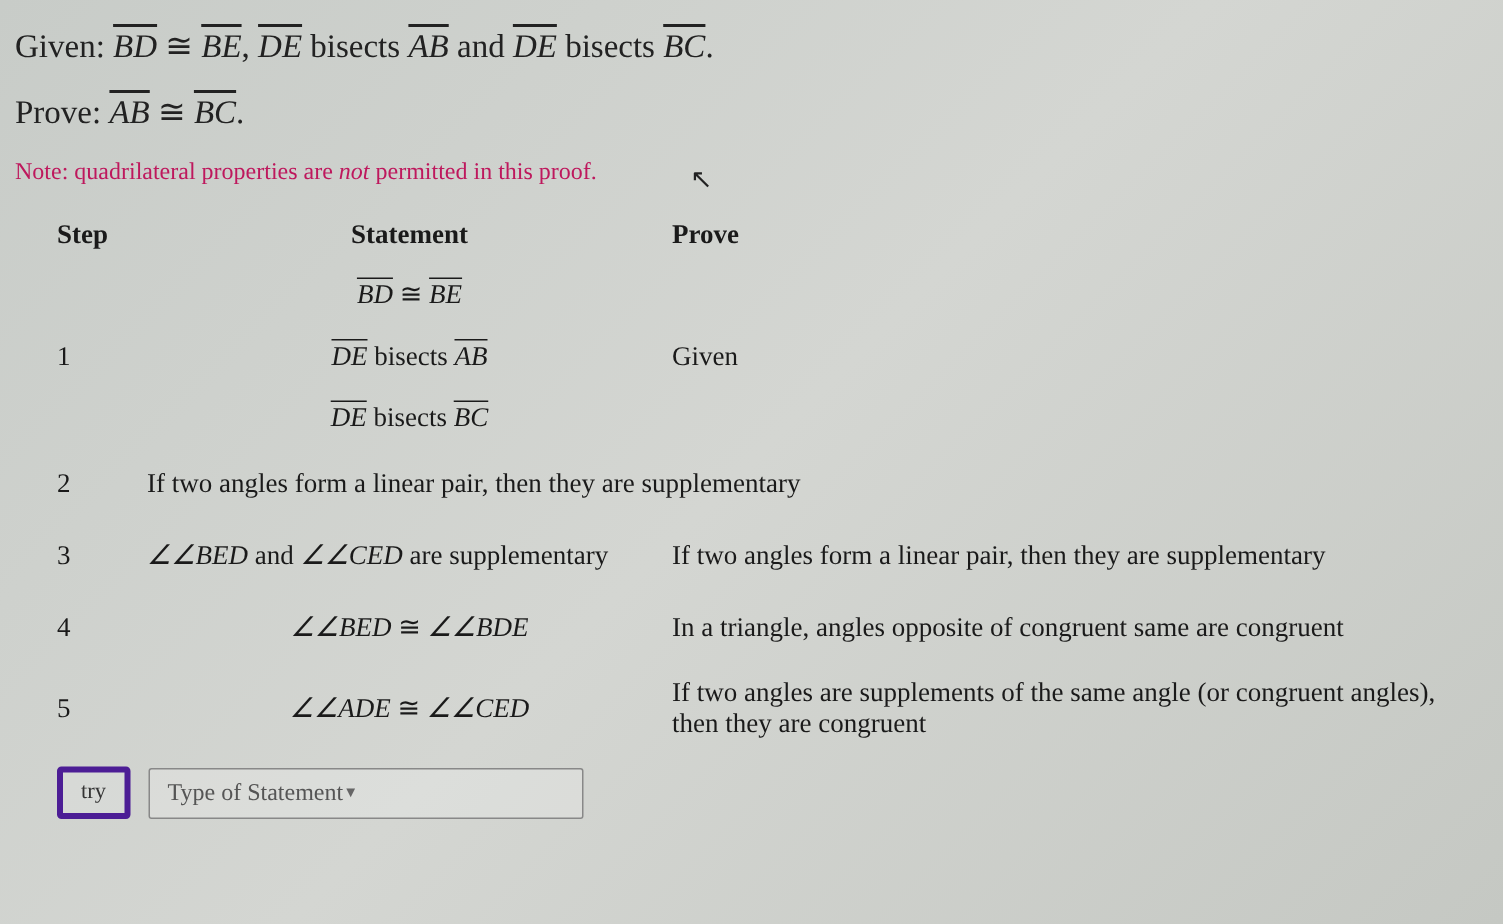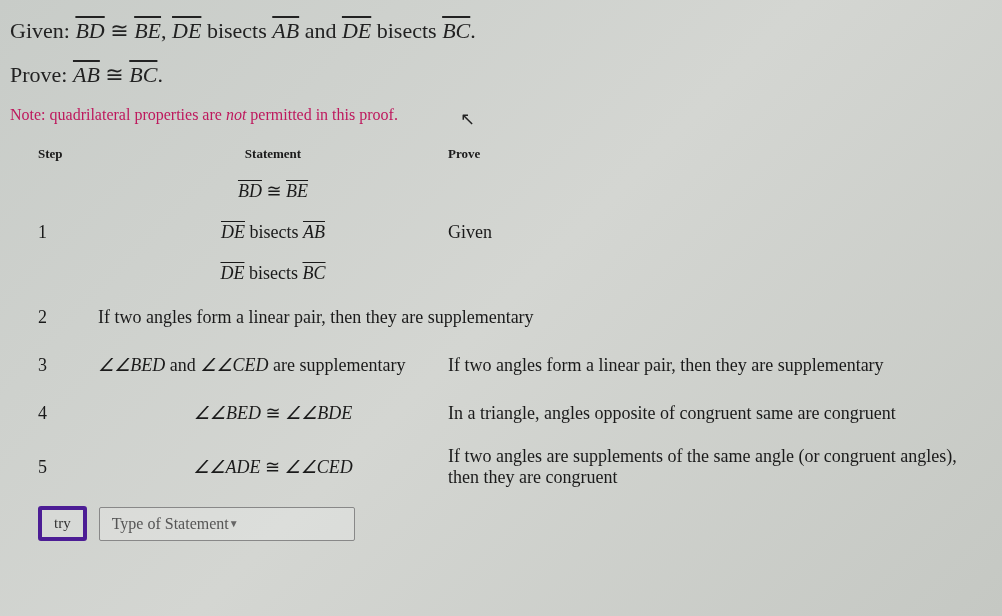--- a/index.html
+++ b/index.html
@@ -38,21 +38,21 @@
       font-style: italic;
     }
     .proof-area {
       padding-left: 28px;
     }
     .header-row {
       display: flex;
       align-items: center;
       margin-bottom: 18px;
       font-weight: bold;
-      font-size: 13px;
+      font-size: 18px;
     }
     .row {
       display: flex;
       align-items: center;
       margin-bottom: 18px;
       font-size: 18px;
       min-height: 30px;
     }
     .row.tall {
       align-items: center;
@@ -95,21 +95,21 @@
       font-family: inherit;
       border-radius: 3px;
       color: #333;
       cursor: pointer;
     }
     .dropdown {
       border: 1px solid #888;
       background: rgba(255,255,255,0.2);
       padding: 7px 12px;
       font-size: 16px;
-      width: 256px;
+      width: 290px;
       display: flex;
       align-items: center;
       color: #555;
       cursor: pointer;
       border-radius: 2px;
     }
     .cursor {
       position: absolute;
       left: 460px;
       top: 108px;

